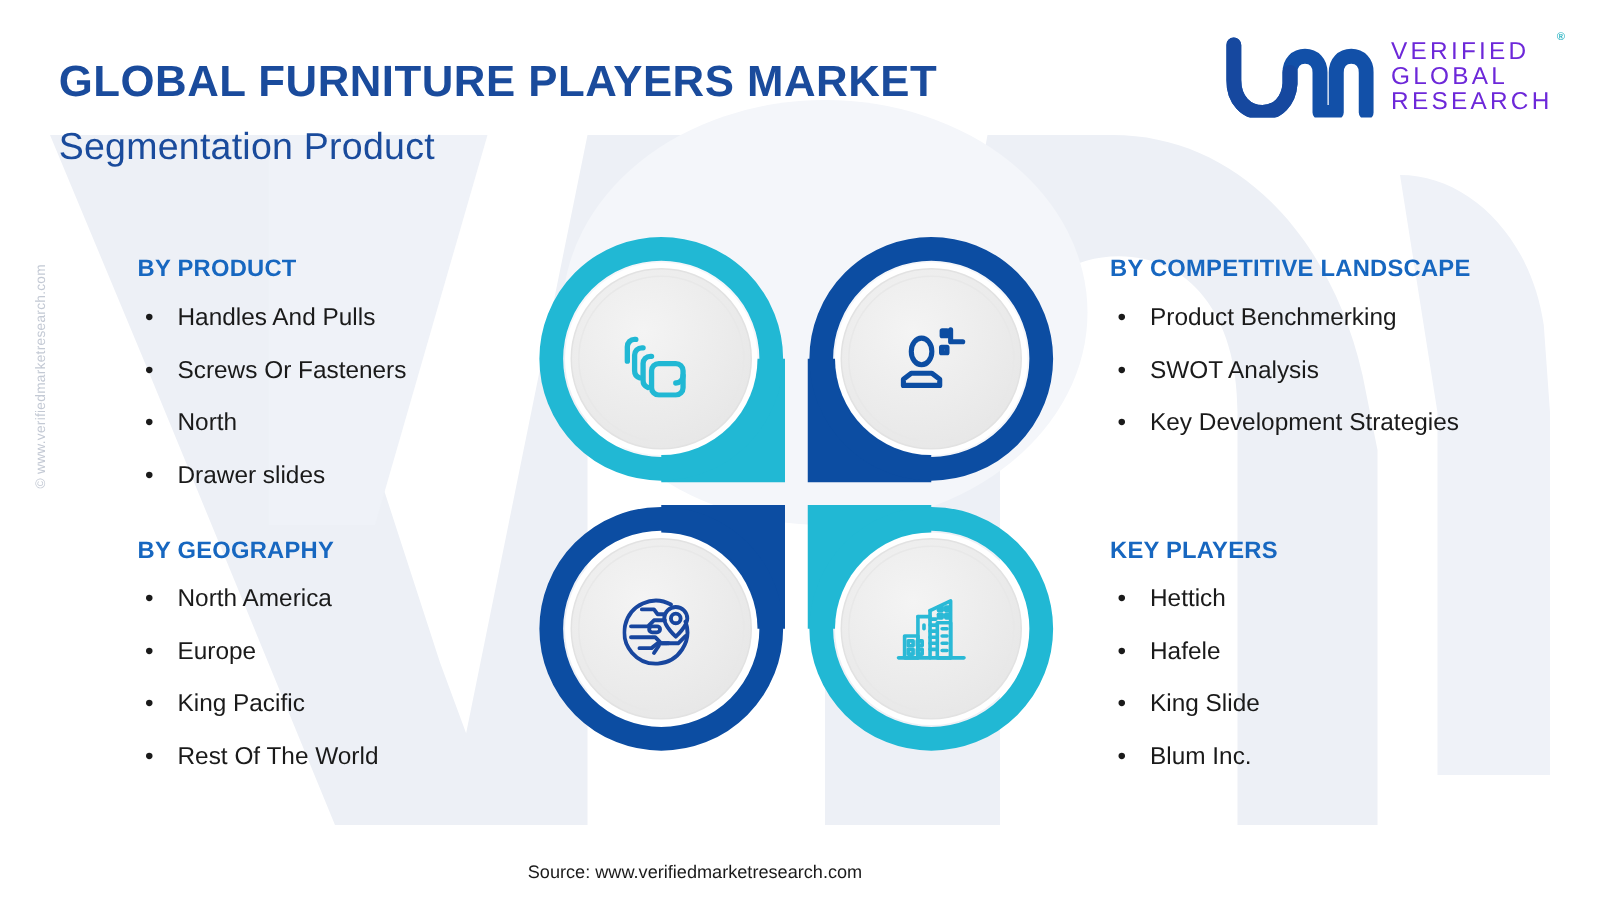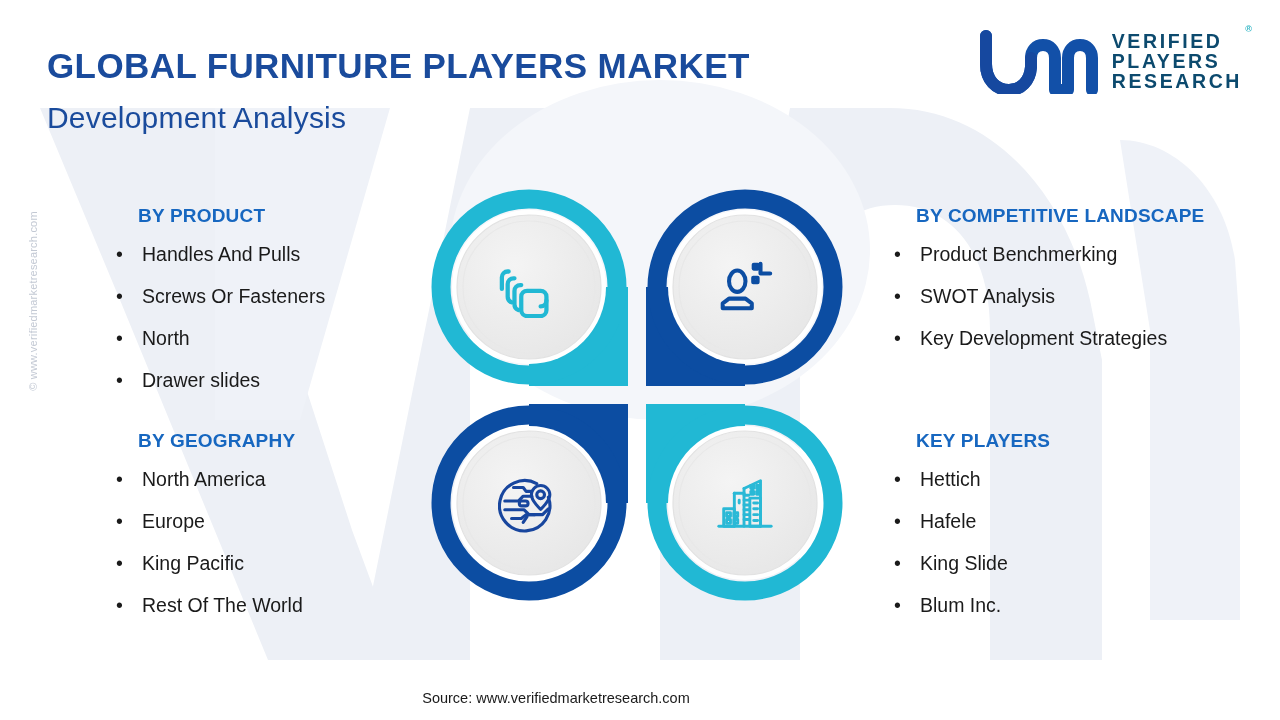--- a/index.html
+++ b/index.html
@@ -63,23 +63,23 @@
     right:38px; top:28px;
     display:flex;
     align-items:center;
     gap:14px;
     z-index:6;
   }
   .logo-mark { width:118px; height:66px; display:block; }
   .logo-text { position:relative; line-height:1.03; }
   .logo-text div {
     font-size:19.5px;
-    font-weight:bold;
+    font-weight:normal;
     letter-spacing:2.6px;
-    color:#0c4a6e;
+    color:#6d28d9;
     white-space:nowrap;
   }
   .logo-reg {
     position:absolute;
     top:-6px; right:-10px;
     font-size:9px;
     font-weight:bold;
     color:#2fb5c4;
     letter-spacing:0;
   }
@@ -91,21 +91,20 @@
   .row-top    { top:205px; }
   .row-bottom { top:430px; }
 
   .seg-heading {
     font-size:19px;
     font-weight:bold;
     color:#1767c0;
     letter-spacing:0.2px;
     margin-bottom:16px;
     white-space:nowrap;
-    margin-left:28px;
   }
   .seg-list { list-style:none; }
   .seg-list li {
     position:relative;
     font-size:19.5px;
     color:#1a1a1a;
     padding-left:32px;
     margin-bottom:19px;
     white-space:nowrap;
     font-weight:normal;
@@ -179,33 +178,33 @@
            L1102 360 L1102 660 L990 660 L990 330
            C990 250 950 205 895 205 C840 205 800 250 800 330 L800 660 L688 660 Z" fill="#edf0f6"></path>
   <path d="M1120 140 C1175 140 1225 190 1235 260 L1240 330 L1240 620 L1150 620 L1150 330 Z" fill="#eff2f8"></path>
   <ellipse cx="660" cy="250" rx="210" ry="170" fill="#f4f6fa"></ellipse>
 </svg>
 
 <div class="side-watermark">© www.verifiedmarketresearch.com</div>
 
 <div class="header">
   <div class="title">GLOBAL FURNITURE PLAYERS MARKET</div>
-  <div class="subtitle">Development Analysis</div>
+  <div class="subtitle">Segmentation Product</div>
 </div>
 
 <div class="logo">
   <svg class="logo-mark" viewBox="0 0 118 66">
     <path d="M6 8 L6 36 C6 52 16 62 29 62 C41 62 50 53 51 39 L51 30
              C51 22 56 17 63 17 C70 17 75 22 75 30 L75 62 L88 62 L88 30
              C88 22 93 17 100 17 C107 17 112 22 112 30 L112 62" fill="none" stroke="#1250a8" stroke-width="12" stroke-linecap="round" stroke-linejoin="round"></path>
     <path d="M6 8 L6 36 C6 52 16 62 29 62 C41 62 50 53 51 39 L51 30" fill="none" stroke="#16489f" stroke-width="12" stroke-linecap="round" stroke-linejoin="round"></path>
   </svg>
   <div class="logo-text">
     <div>VERIFIED</div>
-    <div>PLAYERS</div>
+    <div>GLOBAL</div>
     <div>RESEARCH</div>
     <span class="logo-reg">®</span>
   </div>
 </div>
 
 <div class="col col-left row-top">
   <div class="seg-heading">BY PRODUCT</div>
   <ul class="seg-list">
     <li><span class="bullet">•</span><span>Handles And Pulls</span></li>
     <li><span class="bullet">•</span><span>Screws Or Fasteners</span></li>

